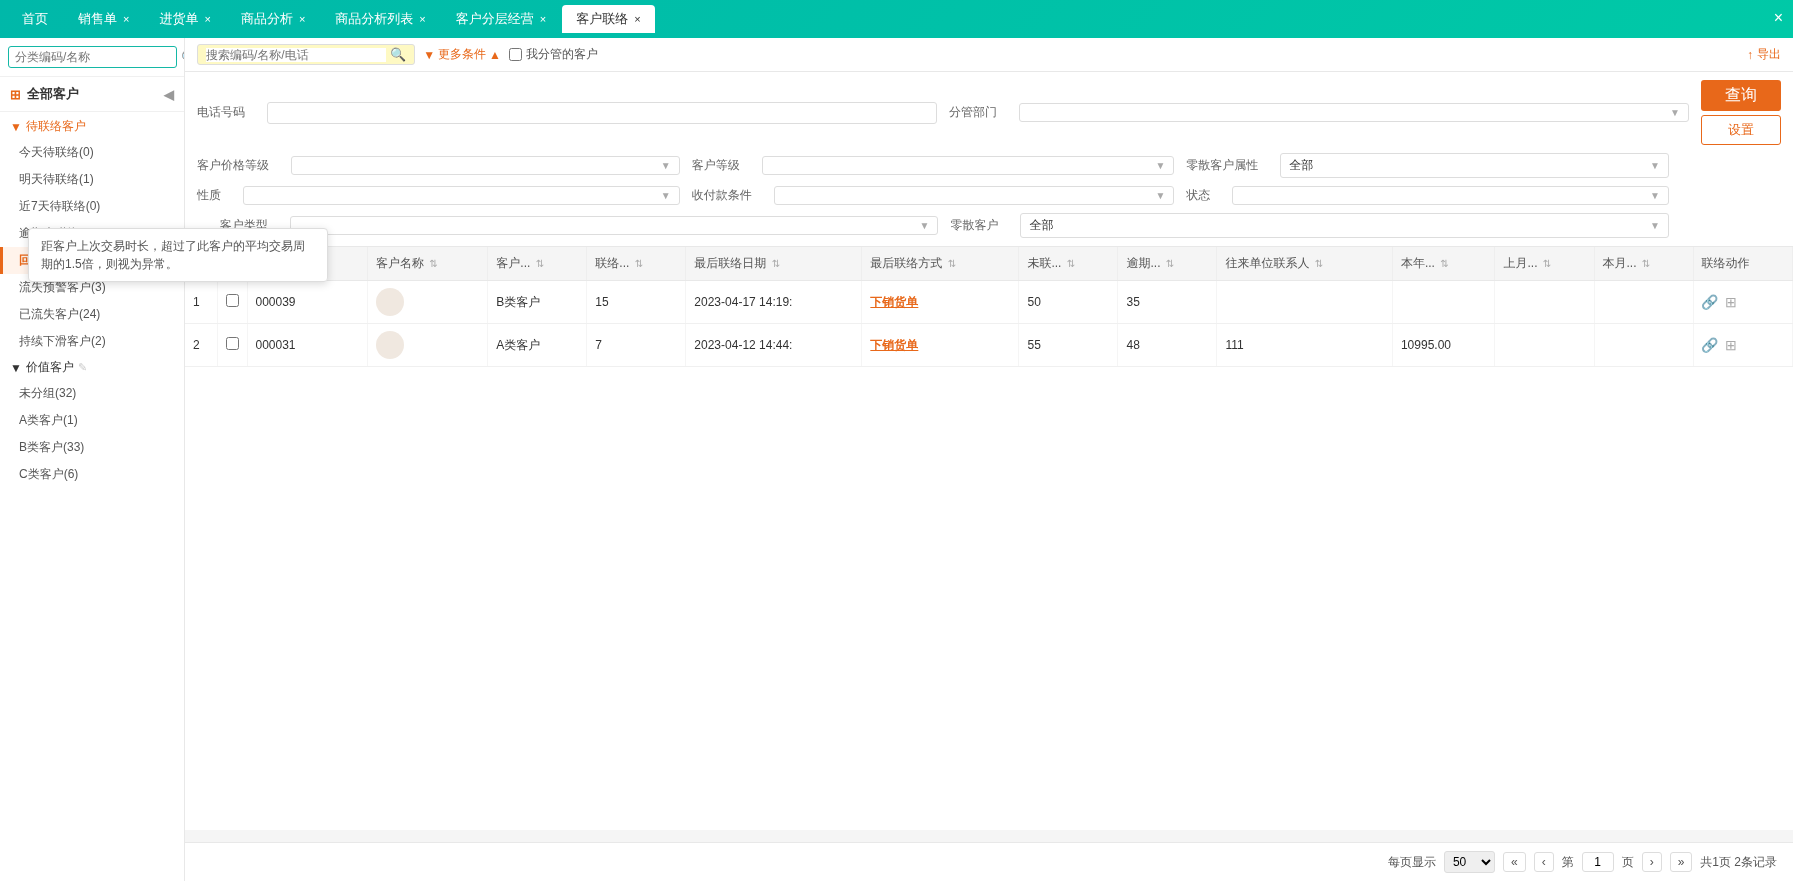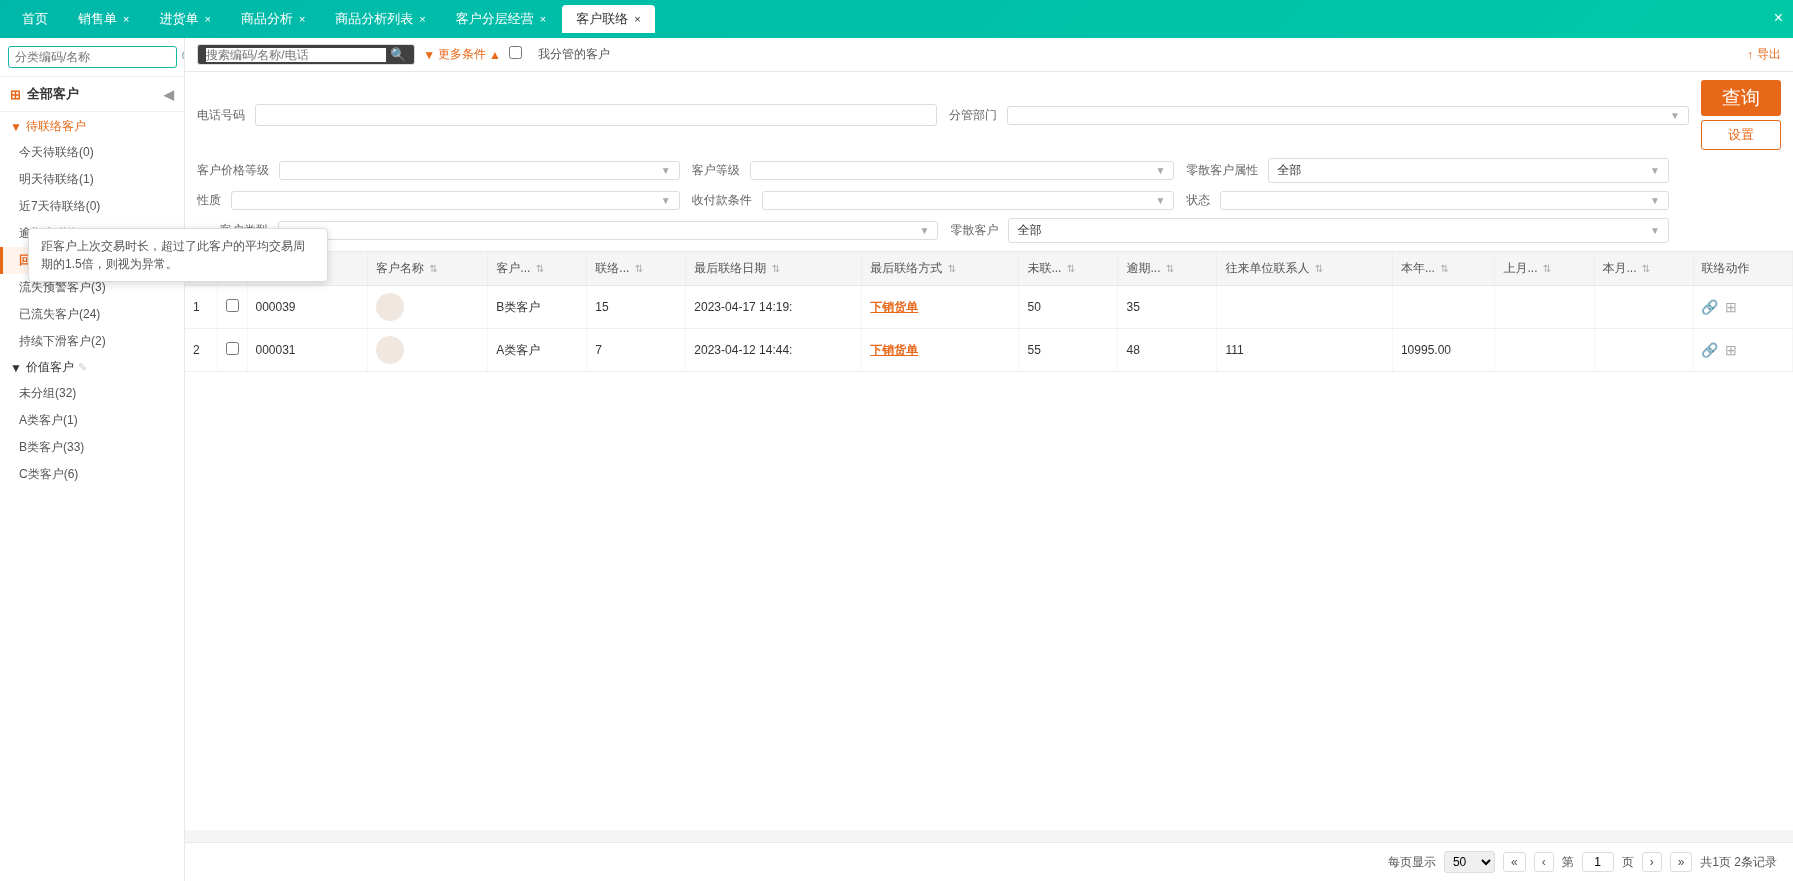--- a/index.html
+++ b/index.html
@@ -64,53 +64,53 @@
     
     .content-area { flex: 1; display: flex; flex-direction: column; overflow: hidden; }
 
     
     .toolbar {
       display: flex; align-items: center; padding: 6px 12px;
       background: #fff; border-bottom: 1px solid #e8e8e8; gap: 8px;
     }
     .search-input-wrap {
       display: flex; align-items: center; border: 1px solid #ddd;
-      border-radius: 3px; padding: 2px 8px; gap: 4px; background: #404040;
+      border-radius: 3px; padding: 2px 8px; gap: 4px; background: #fef9c3;
     }
     .search-input-wrap input { border: none; outline: none; font-size: 12px; width: 180px; color: #666; }
     .search-icon { color: #e8681a; cursor: pointer; }
     .more-cond-btn {
       display: flex; align-items: center; gap: 3px; color: #e8681a;
       cursor: pointer; font-size: 12px; white-space: nowrap;
     }
-    .my-customer-wrap { display: flex; align-items: flex-start; gap: 16px; font-size: 12px; color: #555; }
+    .my-customer-wrap { display: flex; align-items: center; gap: 4px; font-size: 12px; color: #555; }
     .my-customer-wrap input[type=checkbox] { cursor: pointer; }
     .export-btn {
       margin-left: auto; display: flex; align-items: center; gap: 4px;
       color: #e8681a; font-size: 12px; cursor: pointer;
     }
 
     
     .filter-area {
       background: #fff; border-bottom: 1px solid #e8e8e8;
       padding: 8px 12px; display: flex; flex-direction: column; gap: 8px;
     }
     .filter-row { display: flex; align-items: center; gap: 12px; }
-    .filter-item { display: flex; align-items: center; gap: 10px; flex: 1; min-width: 0; }
+    .filter-item { display: flex; align-items: center; gap: 22px; flex: 1; min-width: 0; }
     .filter-label { color: #666; font-size: 12px; white-space: nowrap; }
     .filter-select {
       flex: 1; border: 1px solid #ddd; border-radius: 3px; padding: 3px 8px;
       font-size: 12px; background: #fff; color: #333; cursor: pointer;
       display: flex; align-items: center; justify-content: space-between; min-width: 80px;
     }
     .filter-select-arrow { color: #aaa; font-size: 10px; }
     .filter-dots { color: #aaa; cursor: pointer; }
     .query-btn {
       background: #e8681a; color: #fff; border: none; border-radius: 3px;
-      padding: 5px 18px; cursor: pointer; font-size: 19px; white-space: nowrap;
+      padding: 5px 18px; cursor: pointer; font-size: 16px; white-space: nowrap;
     }
     .setting-btn {
       background: #fff; color: #e8681a; border: 1px solid #e8681a; border-radius: 3px;
       padding: 5px 26px; cursor: pointer; font-size: 13px; white-space: nowrap;
     }
     .filter-actions { display: flex; flex-direction: column; gap: 4px; }
 
     
     .table-area { flex: 1; overflow: auto; background: #fff; }
     table { width: 100%; border-collapse: collapse; font-size: 12px; }

